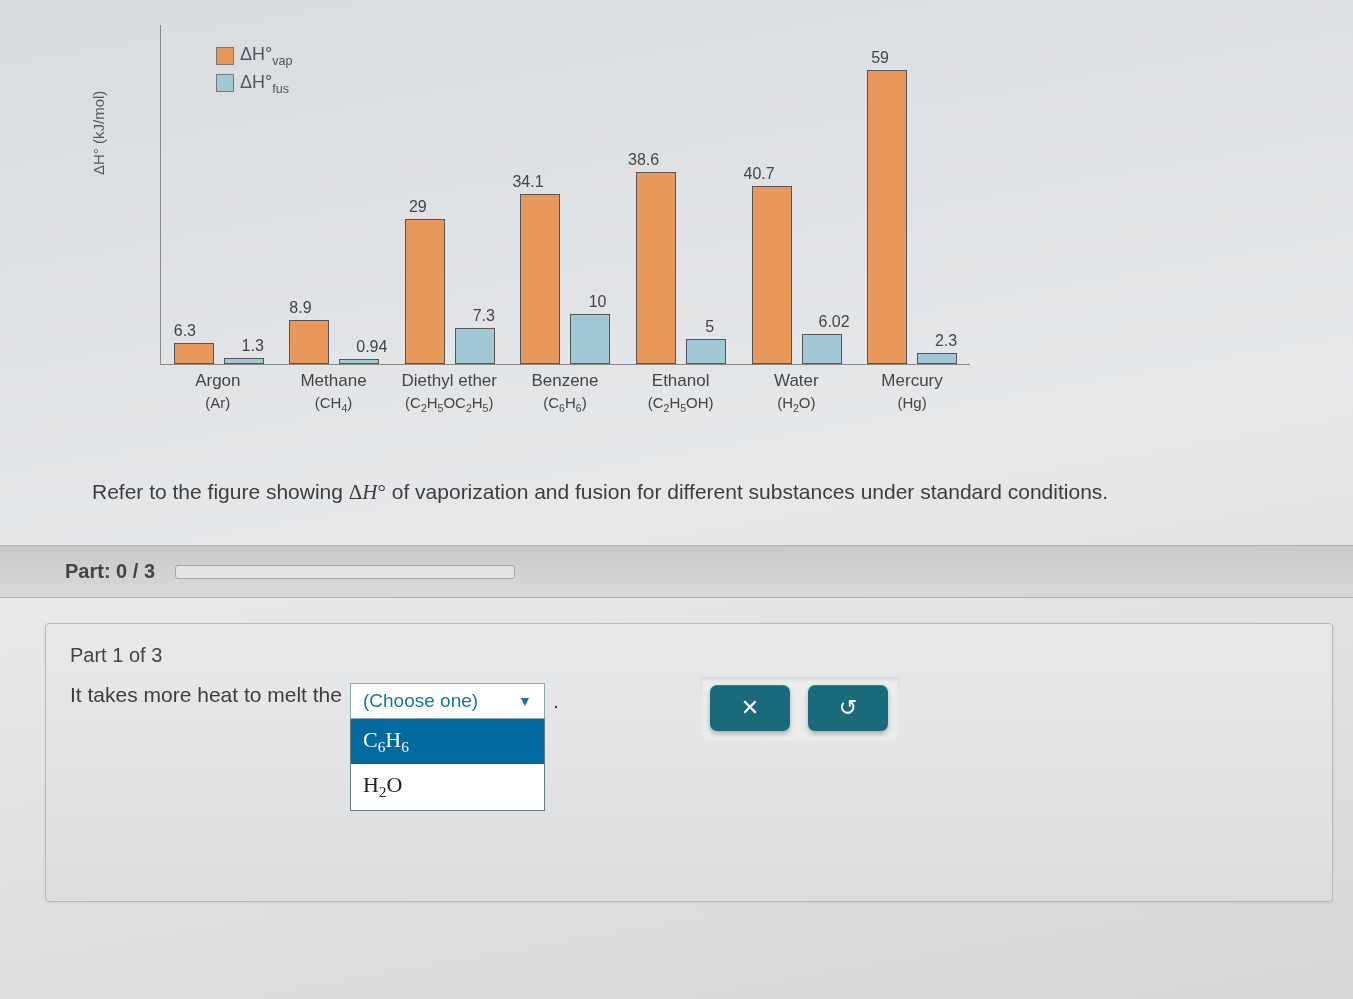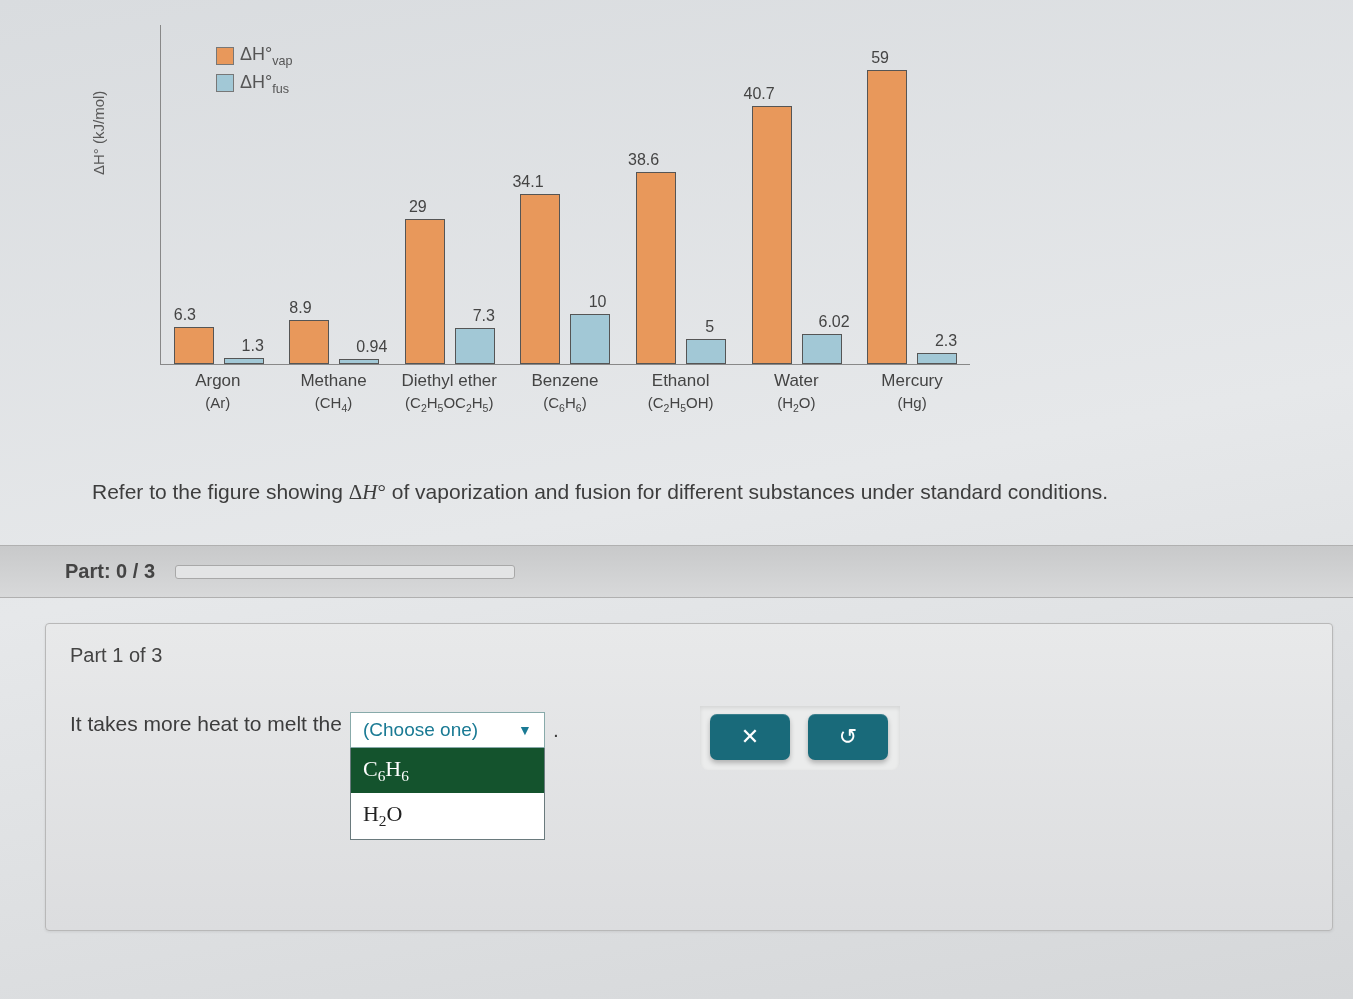--- a/index.html
+++ b/index.html
@@ -103,21 +103,21 @@
   .progress-fill{ height:100%; width:0%; background:#1a6d82;}
   .panel {
     margin: 25px 20px 0 45px;
     background: linear-gradient(#e8e9ea,#dcdddf);
     border:1px solid #b8b8b8;
     border-radius:4px;
     padding: 20px 24px 90px 24px;
     box-shadow: 0 1px 3px rgba(0,0,0,0.08);
     position:relative;
   }
-  .panel-title { font-size:20px; color:#444; margin-bottom:45px;}
+  .panel-title { font-size:20px; color:#444; margin-bottom:16px;}
   .panel-question { font-size:21px; color:#3d3d3d; margin-bottom:32px;}
   .serif { font-family: Georgia, 'Times New Roman', serif; }
   .answer-row{
     display:flex; align-items:flex-start; gap:8px;
     font-size:21px; color:#3d3d3d;
     position:relative;
   }
   .dropdown {
     display:inline-block;
     position:relative;
@@ -140,21 +140,21 @@
     background:#fff;
     min-width:195px;
   }
   .dropdown-opt{
     padding:8px 12px;
     font-family: Georgia,'Times New Roman',serif;
     font-size:22px;
     color:#222;
     cursor:pointer;
   }
-  .dropdown-opt.sel{ background:#14532d; color:#fff;}
+  .dropdown-opt.sel{ background:#0369a1; color:#fff;}
   .after-dot{ padding-top:6px;}
   .btn-row{
     display:flex; gap:18px;
     position:absolute;
     left:640px;
     padding-top:2px;
   }
   .icon-btn{
     width:80px; height:46px;
     background:#196a7a;
@@ -185,21 +185,21 @@
         <div class="legend-row">
           <span class="swatch vap"></span>
           <span>ΔH°<sub>vap</sub></span>
         </div>
         <div class="legend-row">
           <span class="swatch fus"></span>
           <span>ΔH°<sub>fus</sub></span>
         </div>
       </div>
   <div class="group">
-        <div class="bar vap" style="height: 37px; padding-left: 20px;">
+        <div class="bar vap" style="height: 21px; padding-left: 20px;">
           <div class="bar-label">6.3</div>
         </div>
         <div class="bar fus" style="height: 6.48267px;">
           <div class="bar-label">1.3</div>
         </div>
       </div>
       <div class="group">
         <div class="bar vap" style="height: 44.3813px;">
           <div class="bar-label">8.9</div>
         </div>
@@ -225,21 +225,21 @@
       </div>
       <div class="group">
         <div class="bar vap" style="height: 192.485px;">
           <div class="bar-label">38.6</div>
         </div>
         <div class="bar fus" style="height: 24.9333px;">
           <div class="bar-label">5</div>
         </div>
       </div>
       <div class="group">
-        <div class="bar vap" style="height: 258px;">
+        <div class="bar vap" style="height: 178px;">
           <div class="bar-label">40.7</div>
         </div>
         <div class="bar fus" style="height: 30.0197px;">
           <div class="bar-label">6.02</div>
         </div>
       </div>
       <div class="group">
         <div class="bar vap" style="height: 294.213px;">
           <div class="bar-label">59</div>
         </div>

